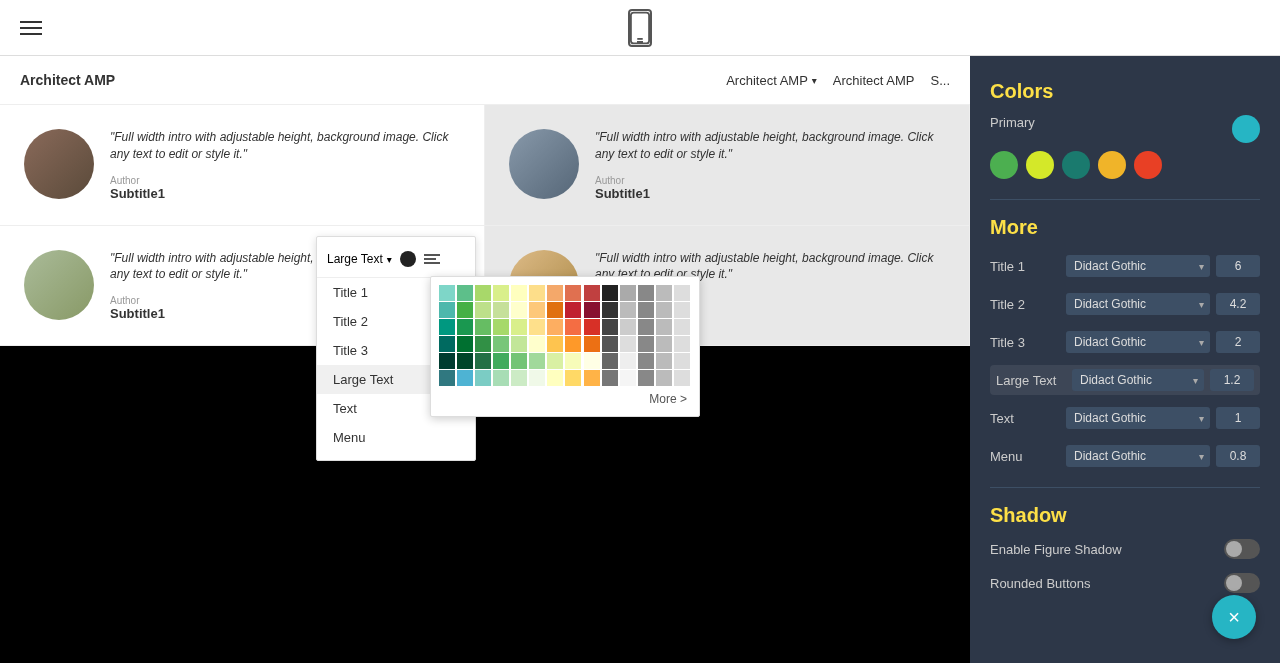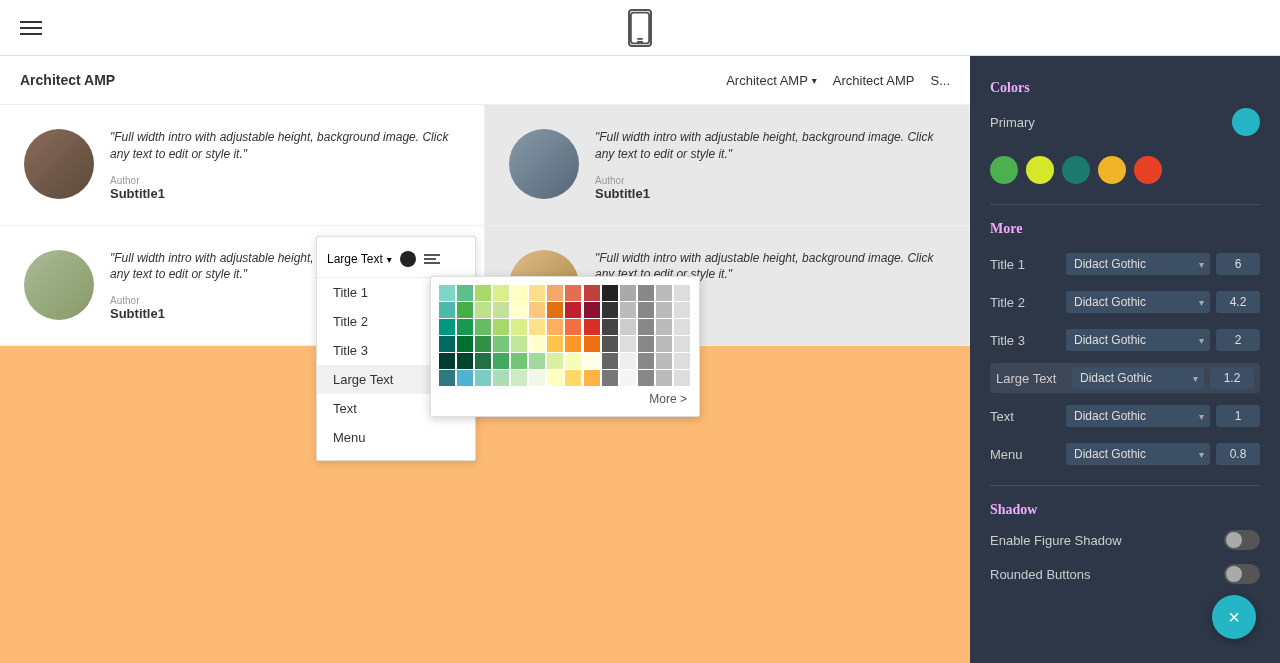--- a/index.html
+++ b/index.html
@@ -52,21 +52,21 @@
     
     .main-container {
       display: flex;
       flex: 1;
       overflow: hidden;
     }
 
     
     .content-area {
       flex: 1;
-      background: #fdba74;
+      background: #000000;
       overflow-y: auto;
       position: relative;
     }
 
     
     .content-nav {
       padding: 16px 20px;
       border-bottom: 1px solid #eee;
       display: flex;
       align-items: center;
@@ -253,32 +253,30 @@
       flex-shrink: 0;
       padding: 20px;
     }
     .panel-title {
       font-size: 16px;
       font-weight: 600;
       color: #fff;
       margin-bottom: 20px;
     }
     .section-label {
-      font-size: 14px;
+      font-size: 20px;
       font-weight: 700;
-      color: #f0abfc;
+      color: #fde047;
       margin-bottom: 12px;
       margin-top: 4px;
-      font-family: Liberation Serif, serif;
     }
     .colors-row {
       display: flex;
-      align-items: center;
       justify-content: space-between;
-      margin-bottom: 20px;
+      margin-bottom: 8px;
     }
     .color-label {
       font-size: 13px;
       color: #ccc;
     }
     .color-dot {
       width: 28px;
       height: 28px;
       border-radius: 50%;
       cursor: pointer;

